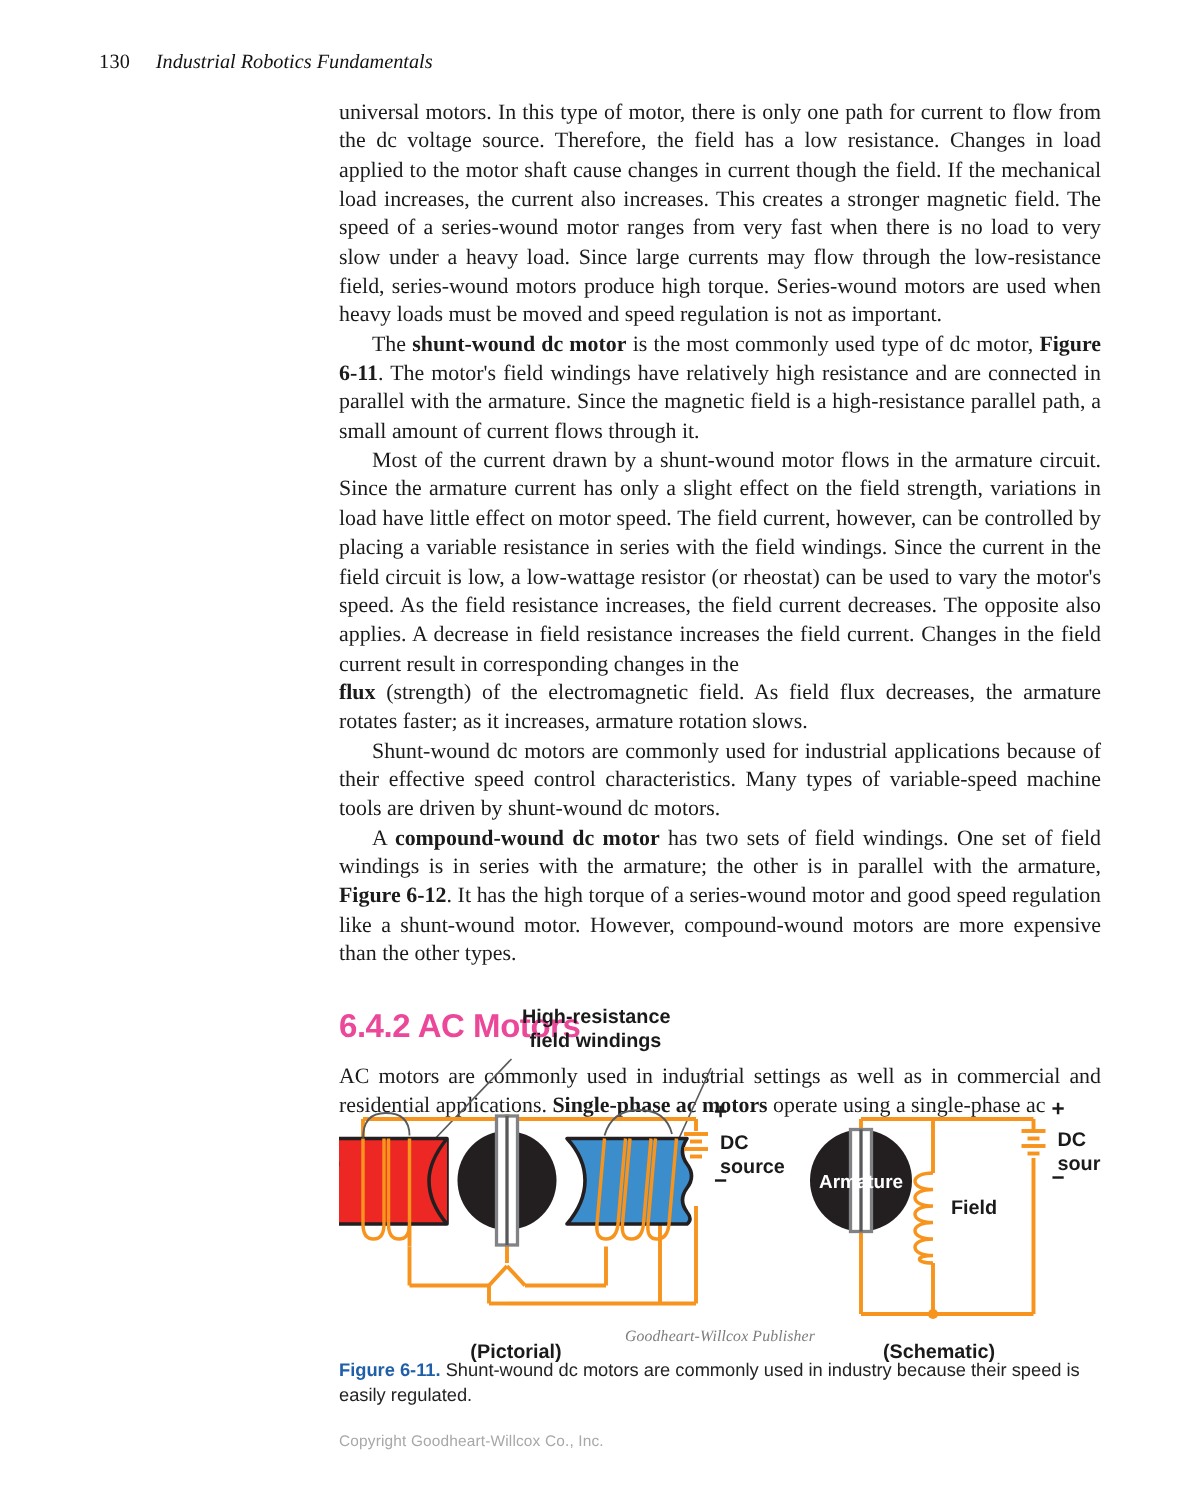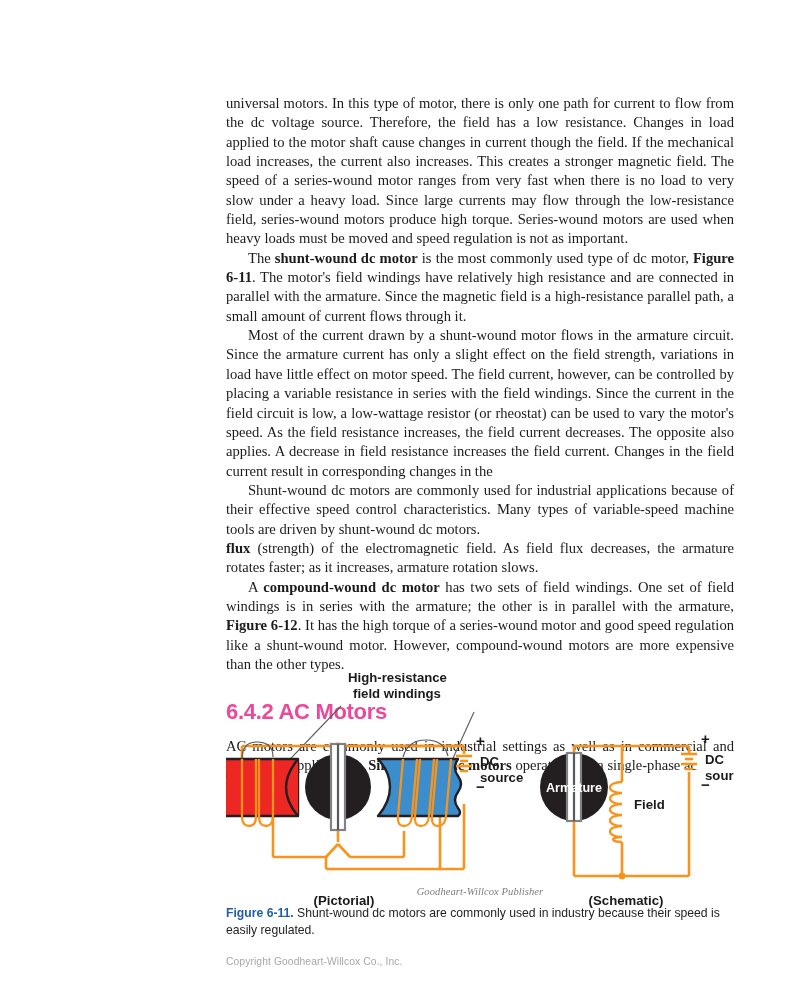--- a/index.html
+++ b/index.html
@@ -41,21 +41,20 @@
     margin-left: 17px;
     color: #121212;
   }
 
   
   .col {
     position: absolute;
     left: 226px;
     top: 66px;
     width: 508px;
-    margin-top: 28px;
   }
   p.body {
     margin: 0;
     font-size: 14.6px;
     line-height: 19.35px;
     text-align: justify;
     text-justify: inter-word;
     color: #1b1b1b;
     font-family: "Liberation Serif", serif;
     hyphens: manual;
@@ -131,32 +130,36 @@
     font-size: 10.3px;
     color: #a8a8a8;
     letter-spacing: 0.1px;
   }
 </style>
 </head>
 <body>
 
 <div class="page">
 
+  <div class="runhead">
+    <span class="runhead-folio">130</span>
+    <span class="runhead-title">Industrial Robotics Fundamentals</span>
+  </div>
 
   <div class="col">
 
     <p class="body">universal motors. In this type of motor, there is only one path for current to flow from the dc voltage source. Therefore, the field has a low resistance. Changes in load applied to the motor shaft cause changes in current though the field. If the mechanical load increases, the current also increases. This creates a stronger magnetic field. The speed of a series-wound motor ranges from very fast when there is no load to very slow under a heavy load. Since large currents may flow through the low-resistance field, series-wound motors produce high torque. Series-wound motors are used when heavy loads must be moved and speed regulation is not as important.</p>
 
     <p class="body"><span>The </span><span class="bi">shunt-wound dc motor</span><span> is the most commonly used type of dc motor, </span><span class="b">Figure 6-11</span><span>. The motor's field windings have relatively high resistance and are connected in parallel with the armature. Since the magnetic field is a high-resistance parallel path, a small amount of current flows through it.</span></p>
 
     <p class="body">Most of the current drawn by a shunt-wound motor flows in the armature circuit. Since the armature current has only a slight effect on the field strength, variations in load have little effect on motor speed. The field current, however, can be controlled by placing a variable resistance in series with the field windings. Since the current in the field circuit is low, a low-wattage resistor (or rheostat) can be used to vary the motor's speed. As the field resistance increases, the field current decreases. The opposite also applies. A decrease in field resistance increases the field current. Changes in the field current result in corresponding changes in the</p>
 
+    <p class="body" style="text-indent:0"><span class="bi">flux</span><span> (strength) of the electromagnetic field. As field flux decreases, the armature rotates faster; as it increases, armature rotation slows.</span></p>
+
     <p class="body">Shunt-wound dc motors are commonly used for industrial applications because of their effective speed control characteristics. Many types of variable-speed machine tools are driven by shunt-wound dc motors.</p>
-
-    <p class="body" style="text-indent:0"><span class="bi">flux</span><span> (strength) of the electromagnetic field. As field flux decreases, the armature rotates faster; as it increases, armature rotation slows.</span></p>
 
     <p class="body"><span>A </span><span class="bi">compound-wound dc motor</span><span> has two sets of field windings. One set of field windings is in series with the armature; the other is in parallel with the armature, </span><span class="b">Figure 6-12</span><span>. It has the high torque of a series-wound motor and good speed regulation like a shunt-wound motor. However, compound-wound motors are more expensive than the other types.</span></p>
 
     <h2 class="section">6.4.2 AC Motors</h2>
 
     <p class="body" style="text-indent:0"><span>AC motors are commonly used in industrial settings as well as in commercial and residential applications. </span><span class="bi">Single-phase ac motors</span><span> operate using a single-phase ac</span></p>
 
   </div>
 
   <div class="figure">

